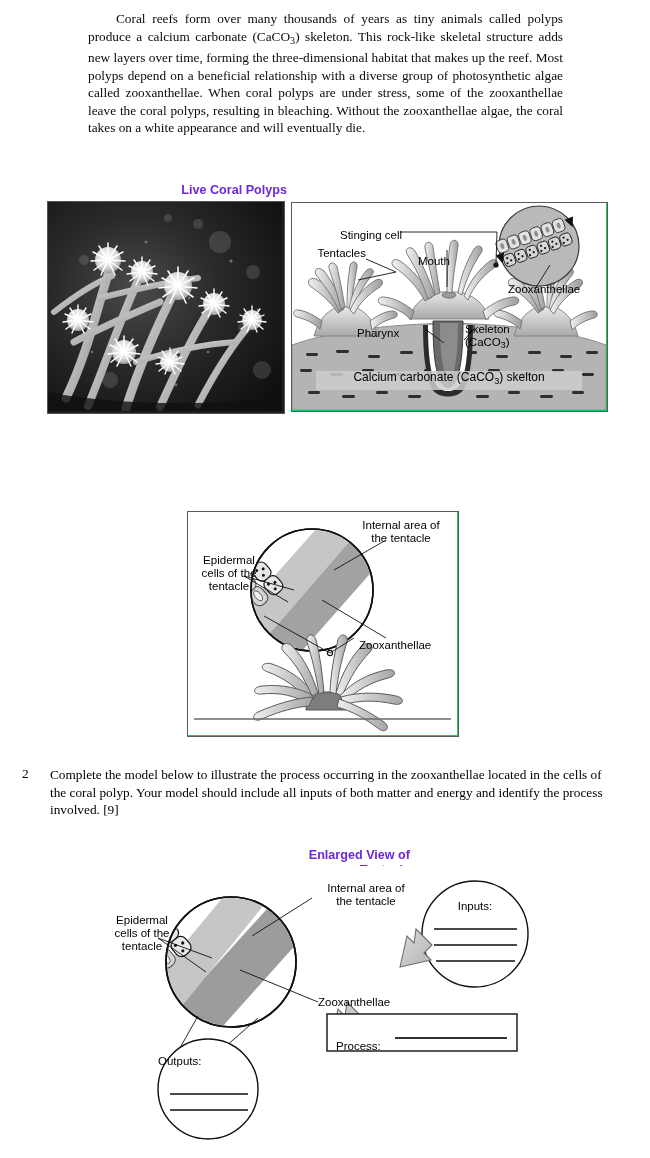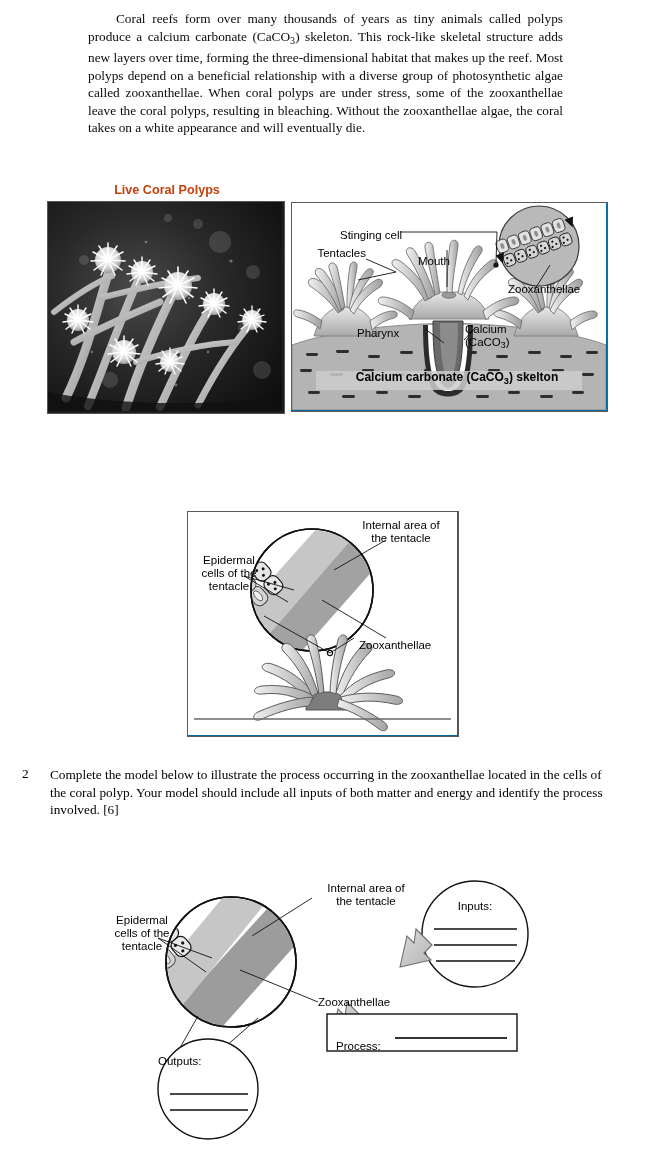--- a/index.html
+++ b/index.html
@@ -46,61 +46,61 @@
     line-height: 17.6px;
     text-align: left;
   }
 
   
   .figcap {
     position: absolute;
     font-family: "Liberation Sans", sans-serif;
     font-weight: bold;
     font-size: 12.6px;
-    text-align: center;
-    color: #c2410c;
+    text-align: right;
+    color: #6d28d9;
   }
   .figcap.cap1 { left: 47px; top: 183px; width: 240px; }
   .figcap.cap2 { left: 291px; top: 183px; width: 317px; }
   .figcap.cap3 { left: 150px; top: 848px; width: 260px; line-height: 15px; }
 
   
   .photo {
     position: absolute;
     left: 47px; top: 201px;
     width: 236px; height: 211px;
     border: 1px solid #555;
     background: #1d1d1d;
     overflow: hidden;
   }
 
   
   .diagbox {
     position: absolute;
     border: 1.5px solid #5a5a5a;
-    background: #0369a1;
+    background: #22c55e;
     box-sizing: border-box;
   }
   .diagbox.b-struct { left: 291px; top: 202px; width: 317px; height: 210px; }
   .diagbox.b-mid    { left: 187px; top: 511px; width: 272px; height: 226px; }
 
   svg { display: block; }
 
   
   .modelwrap { position: absolute; left: 100px; top: 866px; width: 450px; height: 292px; }
 
   
   .lbl {
     position: absolute;
     font-family: "Liberation Sans", sans-serif;
     font-size: 11.5px;
     color: #000;
     line-height: 13px;
   }
-  .lbl.b { font-weight: bold; margin-left: 8px; }
+  .lbl.b { font-weight: normal; }
 </style>
 </head>
 <body>
 
 <div class="page">
 
   <div class="para p1"><span>Coral reefs form over many thousands of years as tiny animals called polyps produce a calcium carbonate (CaCO</span><span class="sub">3</span><span>) skeleton. This rock-like skeletal structure adds new layers over time, forming the three-dimensional habitat that makes up the reef. Most polyps depend on a beneficial relationship with a diverse group of photosynthetic algae called zooxanthellae. When coral polyps are under stress, some of the zooxanthellae leave the coral polyps, resulting in bleaching. Without the zooxanthellae algae, the coral takes on a white appearance and will eventually die.</span></div>
 
   <div class="figcap cap1">Live Coral Polyps</div>
 
@@ -471,21 +471,21 @@
       </g>
 
       <rect x="24" y="168" width="266" height="19" fill="#cdcdcd" opacity="0.85"></rect>
     </svg>
 
     <div class="lbl" style="left:6px; top:26px; width:104px; text-align:right;">Stinging cell</div>
     <div class="lbl" style="left:6px; top:44px; width:68px; text-align:right;">Tentacles</div>
     <div class="lbl" style="left:126px; top:52px;">Mouth</div>
     <div class="lbl" style="left:216px; top:80px;">Zooxanthellae</div>
     <div class="lbl" style="left:65px; top:124px;">Pharynx</div>
-    <div class="lbl" style="left:173px; top:120px;"><span>Calcium</span><br>
+    <div class="lbl" style="left:173px; top:120px;"><span>Skeleton</span><br>
       <span><span>(CaCO</span><span class="sub">3</span><span>)</span></span>
     </div>
     <div class="lbl b" style="left:0px; top:168px; width:314px; text-align:center; font-size:12px;"><span>Calcium carbonate (CaCO</span><span class="sub">3</span><span>) skelton</span></div>
   </div>
 
 
   <div class="diagbox b-mid">
     <svg width="269" height="223" viewBox="0 0 269 223">
       <defs>
         <linearGradient id="tentGrad2" x1="0" y1="0" x2="1" y2="0">
@@ -602,22 +602,26 @@
     </div>
     <div class="lbl" style="left:2px; top:42px; width:78px; text-align:center;">
       <span>Epidermal</span><br>
       <span>cells of the</span><br>
       <span>tentacle</span>
     </div>
     <div class="lbl" style="left:171px; top:127px;">Zooxanthellae</div>
   </div>
 
   <div class="qnum">2</div>
-  <div class="qtext">Complete the model below to illustrate the process occurring in the zooxanthellae located in the cells of the coral polyp. Your model should include all inputs of both matter and energy and identify the process involved.   [6]</div>
-
+  <div class="qtext">Complete the model below to illustrate the process occurring in the zooxanthellae located in the cells of the coral polyp. Your model should include all inputs of both matter and energy and identify the process involved.   [9]</div>
+
+  <div class="figcap cap3">
+    <span>Enlarged View of</span><br>
+    <span>Tentacle</span>
+  </div>
 
   <div class="modelwrap">
     <svg width="450" height="292" viewBox="0 0 450 292">
       <defs>
         <linearGradient id="arrowG" x1="0" y1="0" x2="1" y2="1">
           <stop offset="0%" stop-color="#dcdcdc"></stop>
           <stop offset="100%" stop-color="#b4b4b4"></stop>
         </linearGradient>
       </defs>
       <rect x="0" y="0" width="450" height="292" fill="#ffffff"></rect>

